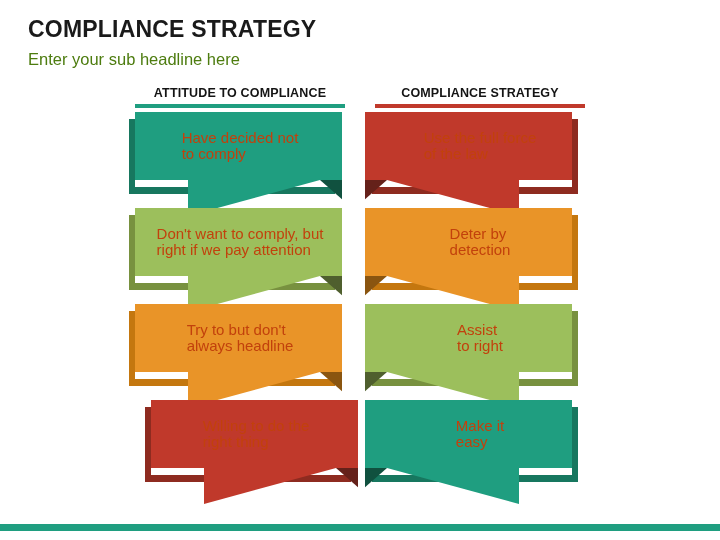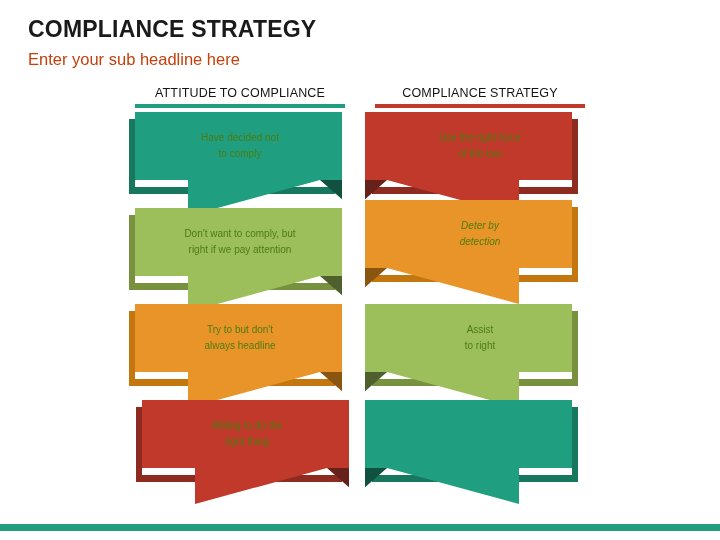--- a/index.html
+++ b/index.html
@@ -29,34 +29,34 @@
     letter-spacing: 0.2px;
     color: #1a1a1a;
     white-space: nowrap;
   }
   #subtitle {
     position: absolute;
     left: 28px;
     top: 50px;
     font-size: 16.5px;
     font-weight: normal;
-    color: #c2410c;
+    color: #4d7c0f;
     white-space: nowrap;
   }
 
   
   .col-header {
     position: absolute;
     top: 86px;
     width: 230px;
     text-align: center;
   }
   .col-header .ch-text {
     font-size: 12.5px;
-    font-weight: normal;
+    font-weight: bold;
     letter-spacing: 0.15px;
     color: #141414;
     white-space: nowrap;
   }
   .col-header .ch-rule {
     margin: 4px auto 0 auto;
     height: 4px;
     width: 210px;
   }
   #col-header-left  { left: 125px; }
@@ -70,24 +70,24 @@
   }
   .bubble svg { display: block; }
   .bubble .label {
     position: absolute;
     top: 0;
     width: 210px;
     height: 68px;
     display: flex;
     align-items: center;
     justify-content: center;
-    text-align: center;
-    font-size: 10px;
+    text-align: left;
+    font-size: 15px;
     line-height: 16.5px;
-    color: #4d7c0f;
+    color: #c2410c;
     white-space: pre-line;
     pointer-events: none;
   }
   .bubble.left  .label { left: 25px; }
   .bubble.right .label { left: 10px; }
 
   
   #footer-bar {
     position: absolute;
     left: 0;
@@ -129,36 +129,36 @@
       </div>
       <div class="bubble right" style="left: 365px; top: 112px;">
       <svg width="232" height="118" viewBox="0 0 232 118" aria-hidden="true">
         <polygon points="213,7 207,7 207,75 213,75" fill="#8e2b20"></polygon>
         <path d="M213,7 L213,75 L207,81 L207,7 Z" fill="#8e2b20"></path>
         <polygon points="213,75 7,75 7,82 132,82 154,103 154,82 213,82" fill="#8e2b20"></polygon>
         <rect x="-3" y="0" width="210" height="68" fill="#c0392b"></rect>
         <polygon points="22,68 -3,68 -3,90" fill="#65211a"></polygon>
         <polygon points="154,68 22,68 154,104" fill="#c0392b"></polygon>
       </svg>
-        <div class="label">Use the right force
+        <div class="label">Use the full force
 of the law</div>
       </div>
       <div class="bubble left" style="left: 110px; top: 208px;">
       <svg width="232" height="118" viewBox="0 0 232 118" aria-hidden="true">
         <polygon points="19,7 25,7 25,75 19,75" fill="#78913f"></polygon>
         <path d="M19,7 L19,75 L25,81 L25,7 Z" fill="#78913f"></path>
         <polygon points="19,75 225,75 225,82 100,82 78,103 78,82 19,82" fill="#78913f"></polygon>
         <rect x="25" y="0" width="210" height="68" fill="#9cbf5c"></rect>
         <polygon points="210,68 235,68 235,90" fill="#4f5f2e"></polygon>
         <polygon points="78,68 210,68 78,104" fill="#9cbf5c"></polygon>
       </svg>
         <div class="label">Don't want to comply, but
 right if we pay attention</div>
       </div>
-      <div class="bubble right" style="left: 365px; top: 200px; font-style: italic;">
+      <div class="bubble right" style="left: 365px; top: 208px;">
       <svg width="232" height="118" viewBox="0 0 232 118" aria-hidden="true">
         <polygon points="213,7 207,7 207,75 213,75" fill="#c4770f"></polygon>
         <path d="M213,7 L213,75 L207,81 L207,7 Z" fill="#c4770f"></path>
         <polygon points="213,75 7,75 7,82 132,82 154,103 154,82 213,82" fill="#c4770f"></polygon>
         <rect x="-3" y="0" width="210" height="68" fill="#e99428"></rect>
         <polygon points="22,68 -3,68 -3,90" fill="#8a5510"></polygon>
         <polygon points="154,68 22,68 154,104" fill="#e99428"></polygon>
       </svg>
         <div class="label">Deter by
 detection</div>
@@ -180,39 +180,41 @@
         <polygon points="213,7 207,7 207,75 213,75" fill="#78913f"></polygon>
         <path d="M213,7 L213,75 L207,81 L207,7 Z" fill="#78913f"></path>
         <polygon points="213,75 7,75 7,82 132,82 154,103 154,82 213,82" fill="#78913f"></polygon>
         <rect x="-3" y="0" width="210" height="68" fill="#9cbf5c"></rect>
         <polygon points="22,68 -3,68 -3,90" fill="#4f5f2e"></polygon>
         <polygon points="154,68 22,68 154,104" fill="#9cbf5c"></polygon>
       </svg>
         <div class="label">Assist
 to  right</div>
       </div>
-      <div class="bubble left" style="left: 117px; top: 400px;">
+      <div class="bubble left" style="left: 126px; top: 400px;">
       <svg width="232" height="118" viewBox="0 0 232 118" aria-hidden="true">
         <polygon points="19,7 25,7 25,75 19,75" fill="#8e2b20"></polygon>
         <path d="M19,7 L19,75 L25,81 L25,7 Z" fill="#8e2b20"></path>
         <polygon points="19,75 225,75 225,82 100,82 78,103 78,82 19,82" fill="#8e2b20"></polygon>
         <rect x="25" y="0" width="210" height="68" fill="#c0392b"></rect>
         <polygon points="210,68 235,68 235,90" fill="#65211a"></polygon>
         <polygon points="78,68 210,68 78,104" fill="#c0392b"></polygon>
       </svg>
         <div class="label">Willing to do the
 right thing</div>
       </div>
       <div class="bubble right" style="left: 365px; top: 400px;">
       <svg width="232" height="118" viewBox="0 0 232 118" aria-hidden="true">
         <polygon points="213,7 207,7 207,75 213,75" fill="#17775f"></polygon>
         <path d="M213,7 L213,75 L207,81 L207,7 Z" fill="#17775f"></path>
         <polygon points="213,75 7,75 7,82 132,82 154,103 154,82 213,82" fill="#17775f"></polygon>
         <rect x="-3" y="0" width="210" height="68" fill="#1f9e80"></rect>
         <polygon points="22,68 -3,68 -3,90" fill="#10513f"></polygon>
         <polygon points="154,68 22,68 154,104" fill="#1f9e80"></polygon>
       </svg>
+        <div class="label">Make it
+easy</div>
       </div>
     </div>
 
   <div id="footer-bar" style="background: rgb(31, 158, 128);"></div>
 
 </div>
 
 </body></html>

